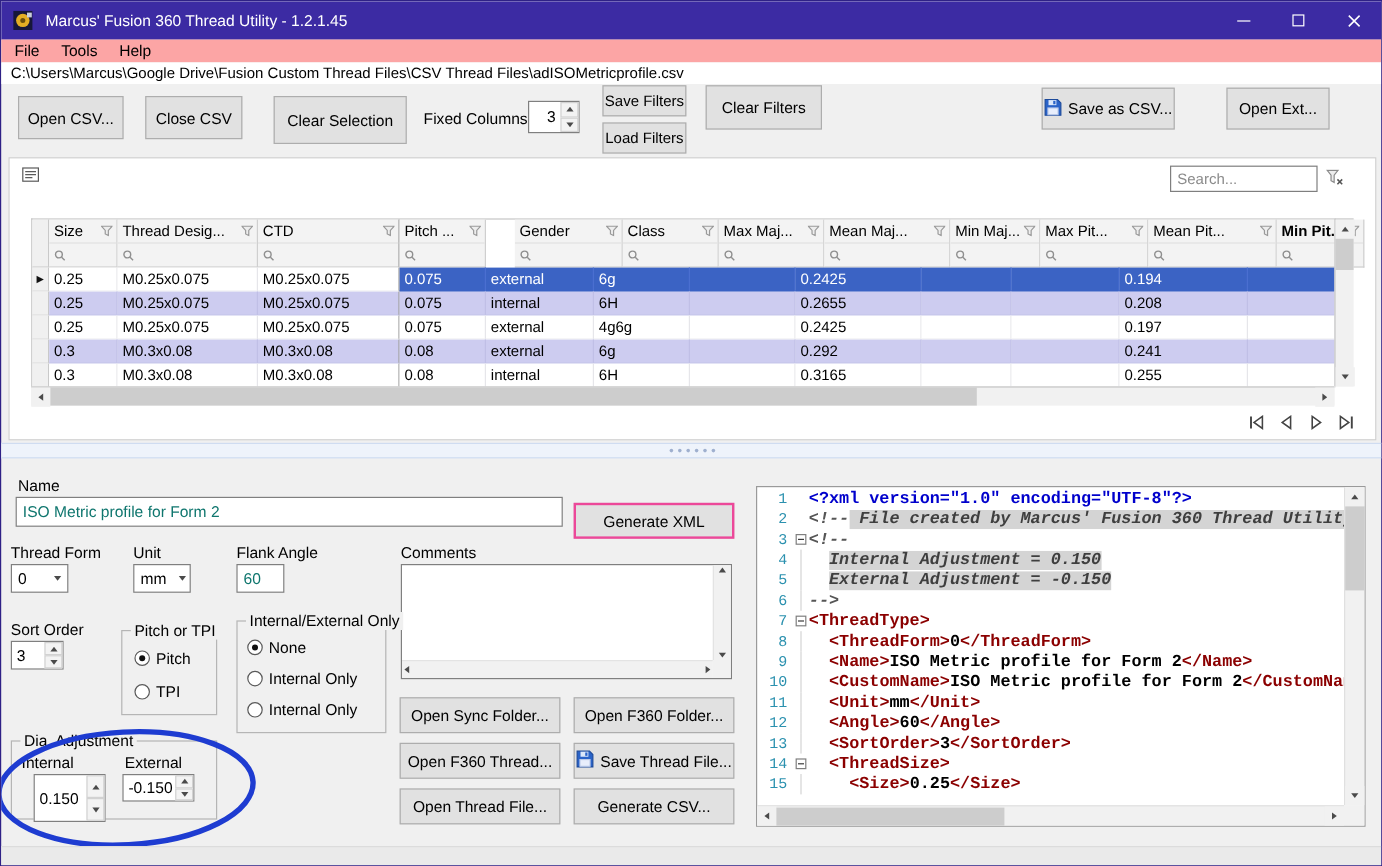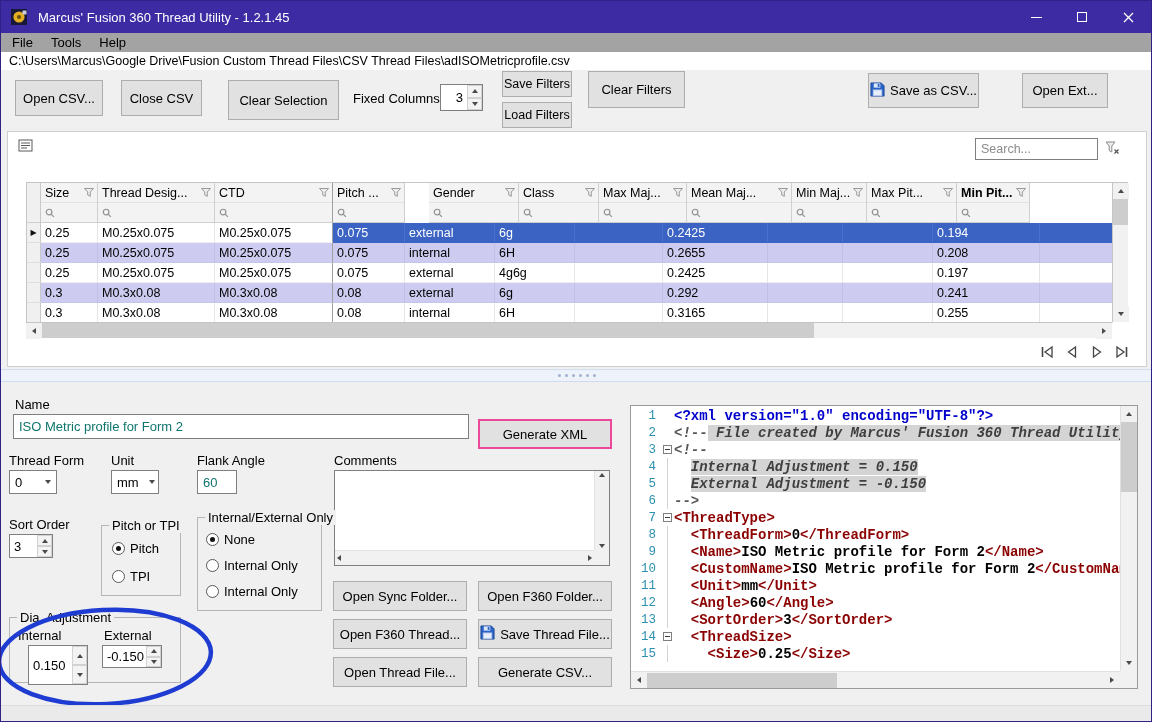--- a/index.html
+++ b/index.html
@@ -10,21 +10,21 @@
   
   #titlebar{position:absolute;left:0;top:0;right:0;height:32px;background:#3c2ba3;display:flex;align-items:center;color:#fff}
   #titlebar .title{font-size:13px;white-space:nowrap}
   .app-icon{width:18px;height:16px;margin:0 9px 0 10px;flex:none}
   #win-controls{position:absolute;right:0;top:0;height:32px;display:flex}
   .wc{width:46px;height:32px;display:flex;align-items:center;justify-content:center;cursor:default}
   .wc-min i{display:block;width:11px;height:1px;background:#fff}
   .wc-max i{display:block;width:10px;height:10px;border:1px solid #fff}
 
   
-  #menubar{position:absolute;left:0;top:32px;right:0;height:19px;background:#a3a3a3;display:flex;align-items:center;font-size:13px;padding-left:2px}
+  #menubar{position:absolute;left:0;top:32px;right:0;height:19px;background:#fca5a5;display:flex;align-items:center;font-size:13px;padding-left:2px}
   .menu-item{padding:1px 9px}
   #pathrow{position:absolute;left:0;top:51px;right:0;height:18px;background:#fff;font-size:12.5px;display:flex;align-items:center;padding-left:8px;white-space:nowrap}
 
   
   .btn{position:absolute;display:flex;align-items:center;justify-content:center;gap:5px;background:#e1e1e1;border:1px solid #adadad;font-size:13px;color:#000;white-space:nowrap}
   .btn.default{border:2px solid #ec4899}
   .lbl{position:absolute;font-size:13px;color:#000;white-space:nowrap}
   .tbox{position:absolute;background:#fff;border:1px solid #7f7f7f;font-size:13px;padding:0 5px;font-family:"Liberation Sans",sans-serif;color:#0f766e}
   .tbox::placeholder{color:#8b8b8b}
   .stepper{position:absolute;display:flex;background:#fff;border:1px solid #7f7f7f}
@@ -322,20 +322,34 @@
                   <path d="M0.5 0.5h9L6.3 4v4.3L3.7 7V4z" fill="#ededed" stroke="#9a9a9a"></path>
                 </svg></span>
             </div>
             <div class="g-filt">
               <svg width="10" height="10" viewBox="0 0 11 11">
                 <circle cx="4.5" cy="4.5" r="3.1" fill="none" stroke="#8f8f8f" stroke-width="1.3"></circle>
                 <line x1="7" y1="7" x2="9.8" y2="9.8" stroke="#8f8f8f" stroke-width="1.3"></line>
               </svg>
             </div>
           </div>
+          <div class="g-hcol" style="width: 107px;">
+            <div class="g-cap">
+              <span>Mean Pit...</span>
+              <span><svg width="10" height="9" viewBox="0 0 10 9">
+                  <path d="M0.5 0.5h9L6.3 4v4.3L3.7 7V4z" fill="#ededed" stroke="#9a9a9a"></path>
+                </svg></span>
+            </div>
+            <div class="g-filt">
+              <svg width="10" height="10" viewBox="0 0 11 11">
+                <circle cx="4.5" cy="4.5" r="3.1" fill="none" stroke="#8f8f8f" stroke-width="1.3"></circle>
+                <line x1="7" y1="7" x2="9.8" y2="9.8" stroke="#8f8f8f" stroke-width="1.3"></line>
+              </svg>
+            </div>
+          </div>
           <div class="g-hcol" style="width: 73px; font-weight: bold;">
             <div class="g-cap">
               <span>Min Pit...</span>
               <span><svg width="10" height="9" viewBox="0 0 10 9">
                   <path d="M0.5 0.5h9L6.3 4v4.3L3.7 7V4z" fill="#ededed" stroke="#9a9a9a"></path>
                 </svg></span>
             </div>
             <div class="g-filt">
               <svg width="10" height="10" viewBox="0 0 11 11">
                 <circle cx="4.5" cy="4.5" r="3.1" fill="none" stroke="#8f8f8f" stroke-width="1.3"></circle>

